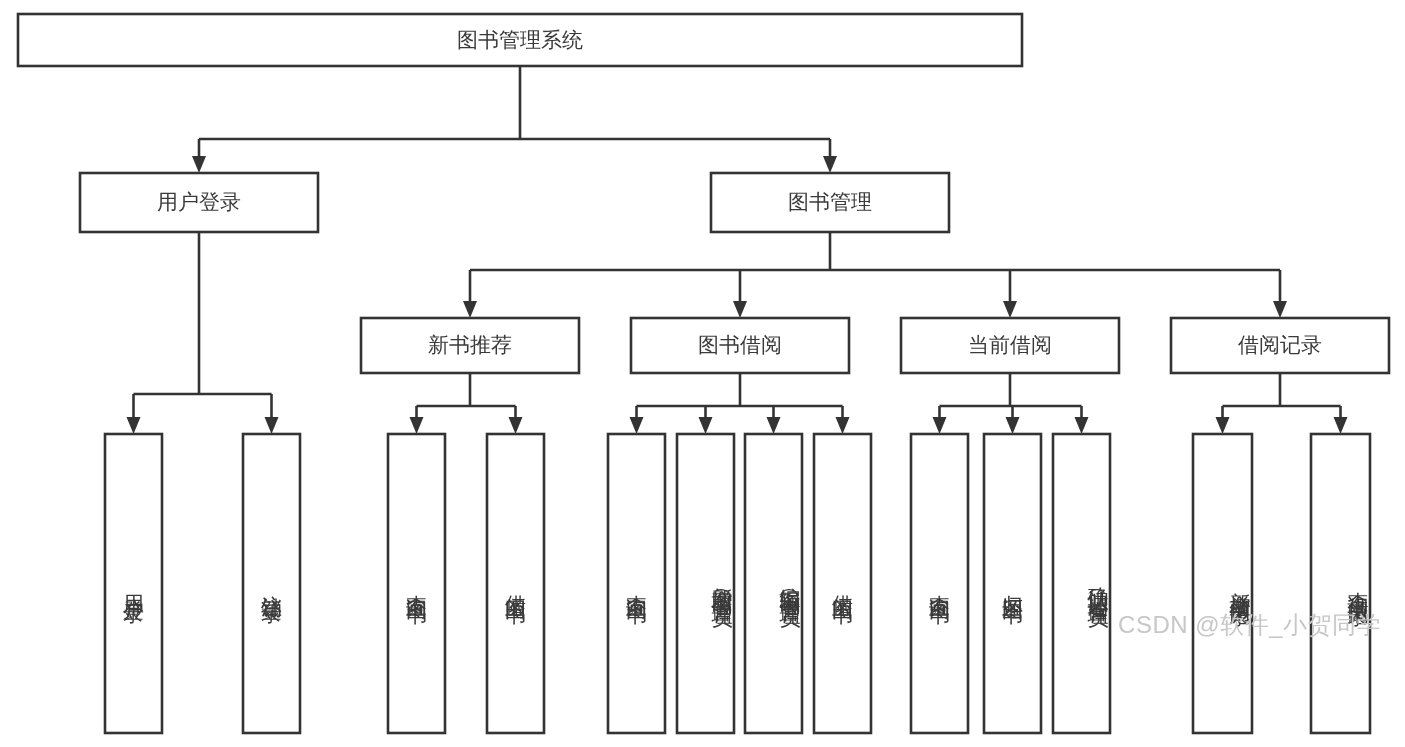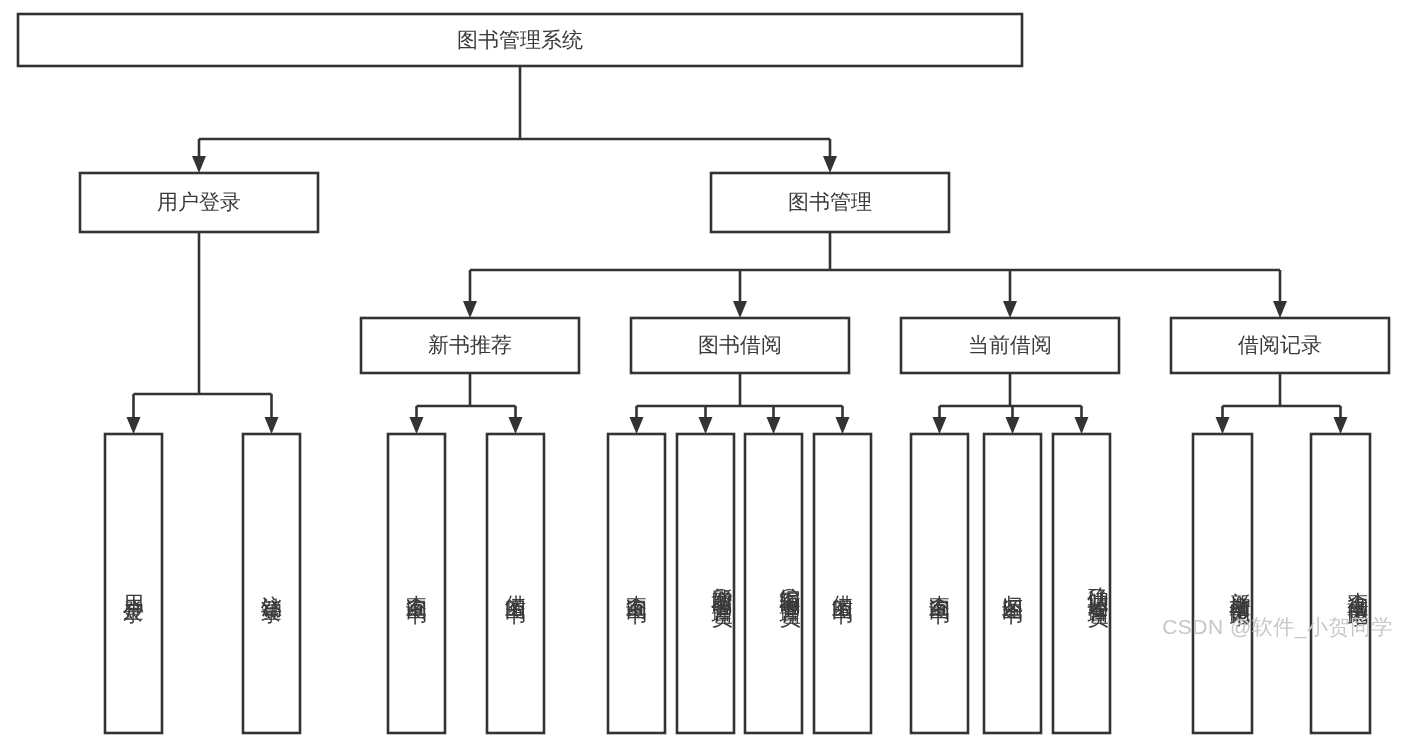--- a/index.html
+++ b/index.html
@@ -60,24 +60,24 @@
     letter-spacing: 3px;
     text-align: center;
     white-space: nowrap;
     pointer-events: none;
     display: flex;
     align-items: flex-start;
     justify-content: center;
   }
   .watermark {
     position: absolute;
-    right: 12px;
+    right: 24px;
     bottom: 4px;
     font-family: "Liberation Sans", "DejaVu Sans", sans-serif;
-    font-size: 21px;
+    font-size: 24px;
     color: #c7c7c7;
     white-space: nowrap;
     letter-spacing: 0.5px;
   }
 </style>
 </head>
 <body>
 
 <div id="diagram-root">
 

